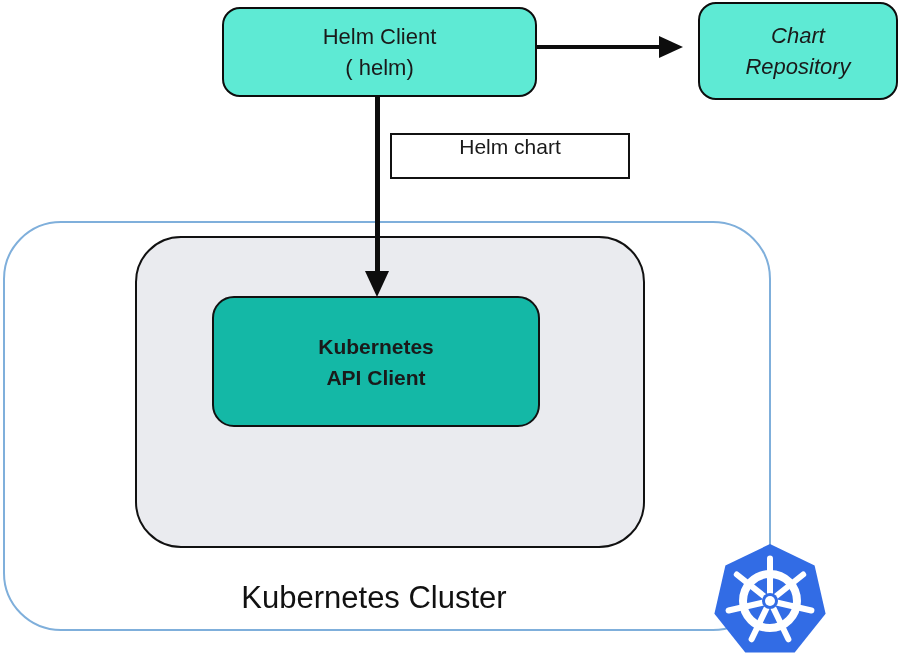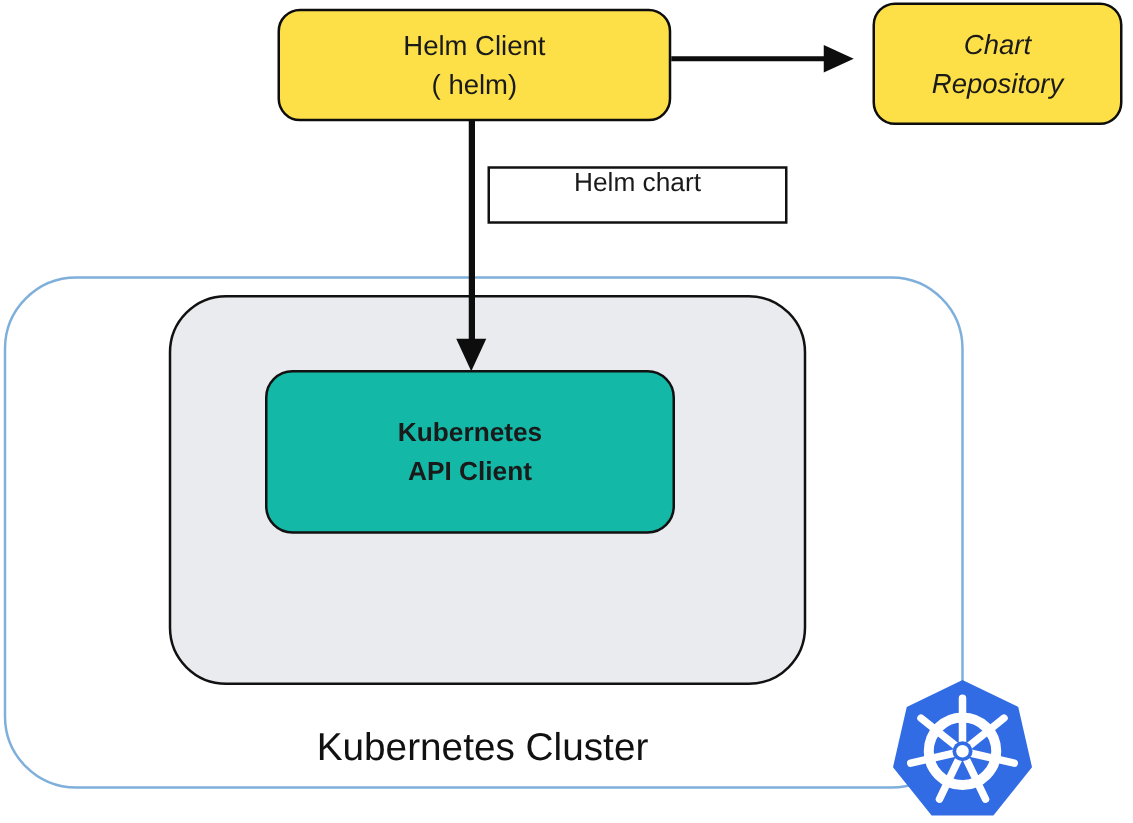--- a/index.html
+++ b/index.html
@@ -24,21 +24,21 @@
   .api-box {
     position: absolute; left: 212px; top: 296px; width: 328px; height: 131px;
     border: 2px solid #111111; border-radius: 22px; background: #14b8a6;
     display: flex; flex-direction: column; align-items: center; justify-content: center;
     font-weight: bold; font-size: 21px; line-height: 31px;
   }
 
   
   .node {
     position: absolute;
-    background: #fde047; border: 2.5px solid #0d0d0d; border-radius: 18px;
+    background: #5eead4; border: 2.5px solid #0d0d0d; border-radius: 18px;
     display: flex; flex-direction: column; align-items: center; justify-content: center;
     font-size: 22px; line-height: 31px; color: #1a1a1a;
   }
   .helm-client { left: 222px; top: 7px; width: 315px; height: 90px; }
   .chart-repo  { left: 698px; top: 2px; width: 200px; height: 98px; font-style: italic; }
 
   
   .helm-chart-label {
     position: absolute; left: 390px; top: 133px; width: 240px; height: 46px;
     background: #ffffff; border: 2px solid #111111;
@@ -63,21 +63,21 @@
   }
   .v-arrow-head {
     position: absolute; left: 365px; top: 271px; width: 0; height: 0;
     border-top: 26px solid #0d0d0d;
     border-left: 12.5px solid transparent;
     border-right: 12.5px solid transparent;
   }
 
   
   .cluster-title {
-    position: absolute; left: 136px; top: 580px; width: 500px;
+    position: absolute; left: 124px; top: 580px; width: 500px;
     text-align: center; font-size: 31px; color: #111111;
   }
 
   
   .k8s-logo { position: absolute; left: 710px; top: 541px; width: 120px; height: 120px; }
 </style>
 </head>
 <body>
 
 <div class="stage">

